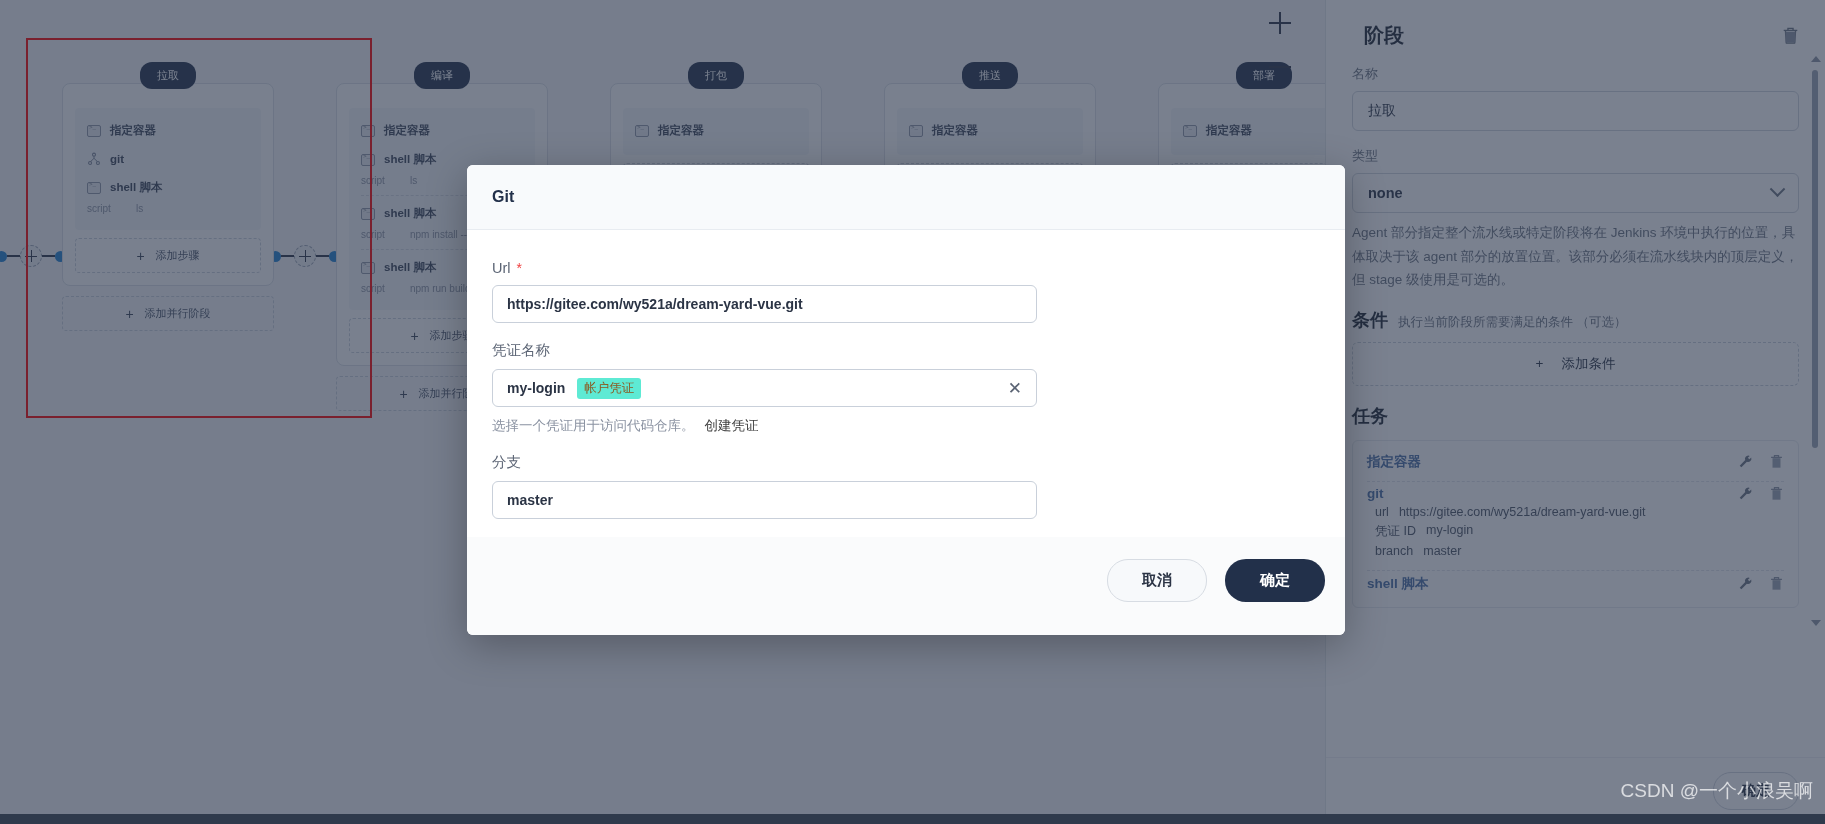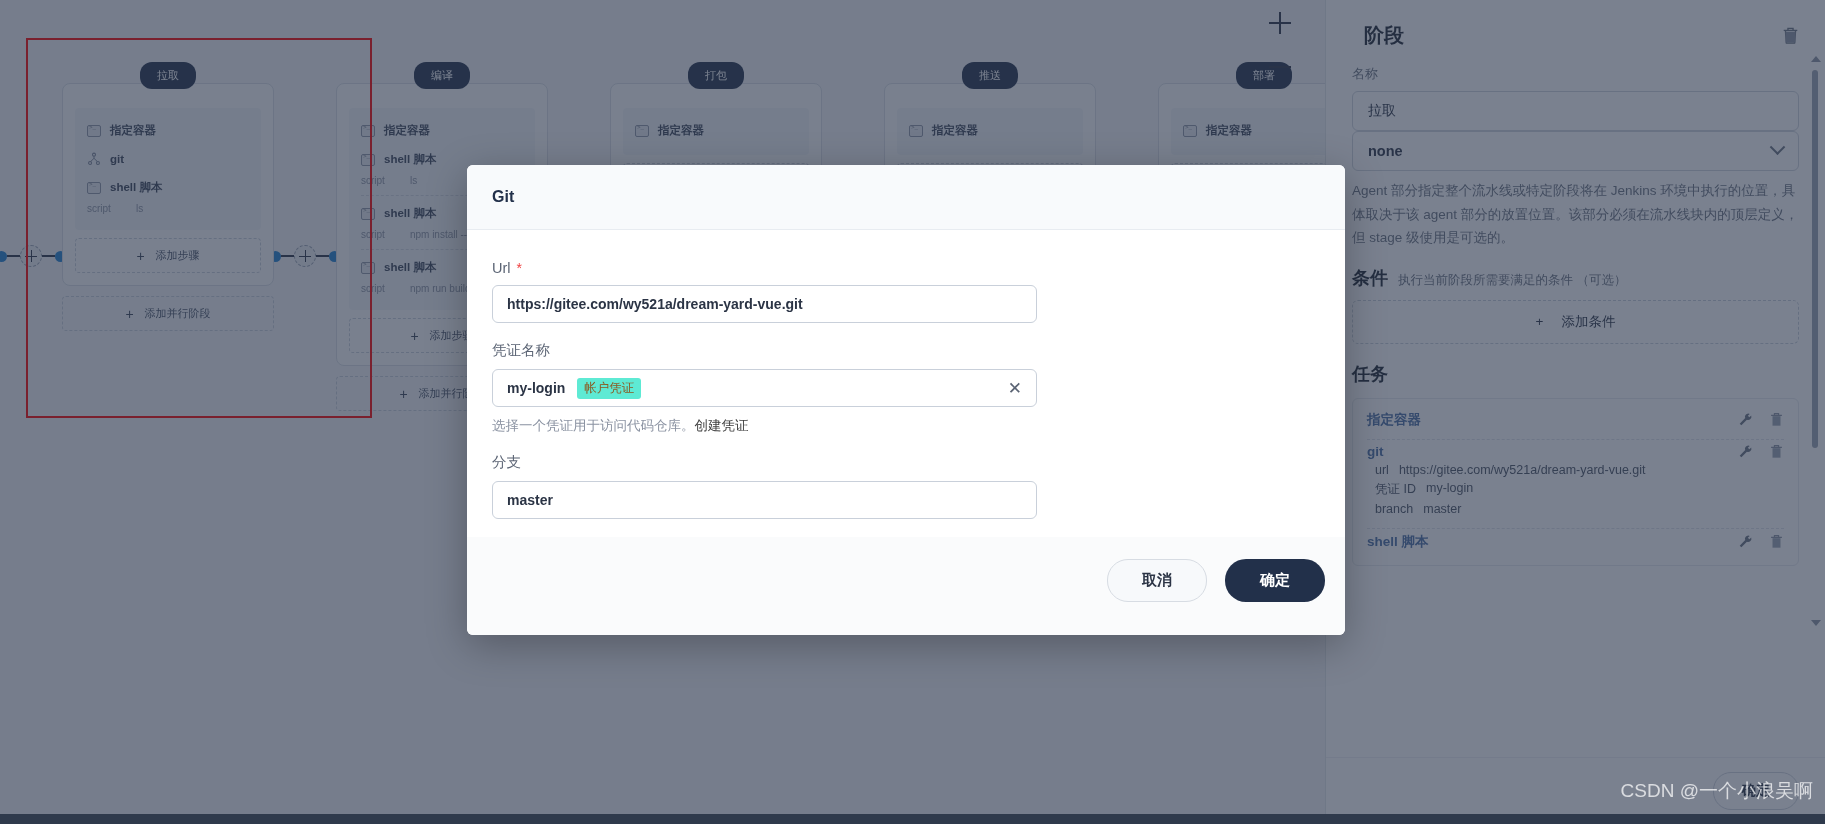--- a/index.html
+++ b/index.html
@@ -255,21 +255,21 @@
     padding: 0 14px; font-size: 14px; color: #2b3445;
     display: flex; align-items: center; gap: 12px;
     background: #fff; cursor: pointer;
   }
   .m-sel .val { font-weight: bold; }
   .tag {
     background: #5eead4; color: #8a5a22;
     font-size: 12.5px; padding: 2px 7px; border-radius: 3px;
   }
   .clear-x { margin-left: auto; font-size: 17px; color: #5b6474; cursor: pointer; line-height: 1; }
-  .m-hint { margin: 10px 0 16px 0; display: flex; align-items: flex-end; }
+  .m-hint { margin: 10px 0 16px 0; display: flex; align-items: flex-end; gap: 10px; }
   .m-hint .t { font-size: 13.5px; color: #8b93a2; }
   .m-hint .a { font-size: 13.5px; color: #404040; cursor: pointer; }
   .fgroup { margin-bottom: 18px; }
   .modal-foot {
     height: 108px; background: #fafbfc;
     display: flex; align-items: flex-start; justify-content: flex-end;
     gap: 18px; padding: 22px 20px 0 25px;
   }
   .btn-cancel {
     border: 1px solid #d7dce3; border-radius: 21px;
@@ -498,20 +498,21 @@
       <div class="h-big">阶段</div>
       <svg class="trash" viewBox="0 0 20 22">
         <path d="M2 5h16M7 5V2.6h6V5M4 5l1.2 15h9.6L16 5" fill="none" stroke="#6b7380" stroke-width="1.6"></path>
         <rect x="4.2" y="6.5" width="11.6" height="13" fill="#8b93a2"></rect>
       </svg>
     </div>
 
     <div class="fld-label">名称</div>
     <div class="txt-input">拉取</div>
 
+    <div class="fld-label">类型</div>
     <div class="sel-input">
       <span>none</span>
       <span class="chev"></span>
     </div>
 
     <div class="desc">Agent 部分指定整个流水线或特定阶段将在 Jenkins 环境中执行的位置，具体取决于该 agent 部分的放置位置。该部分必须在流水线块内的顶层定义，但 stage 级使用是可选的。</div>
 
     <div class="sec-inline">
       <span class="h-sec" style="margin-top:0">条件</span>
       <span class="sec-hint">执行当前阶段所需要满足的条件 （可选）</span>

